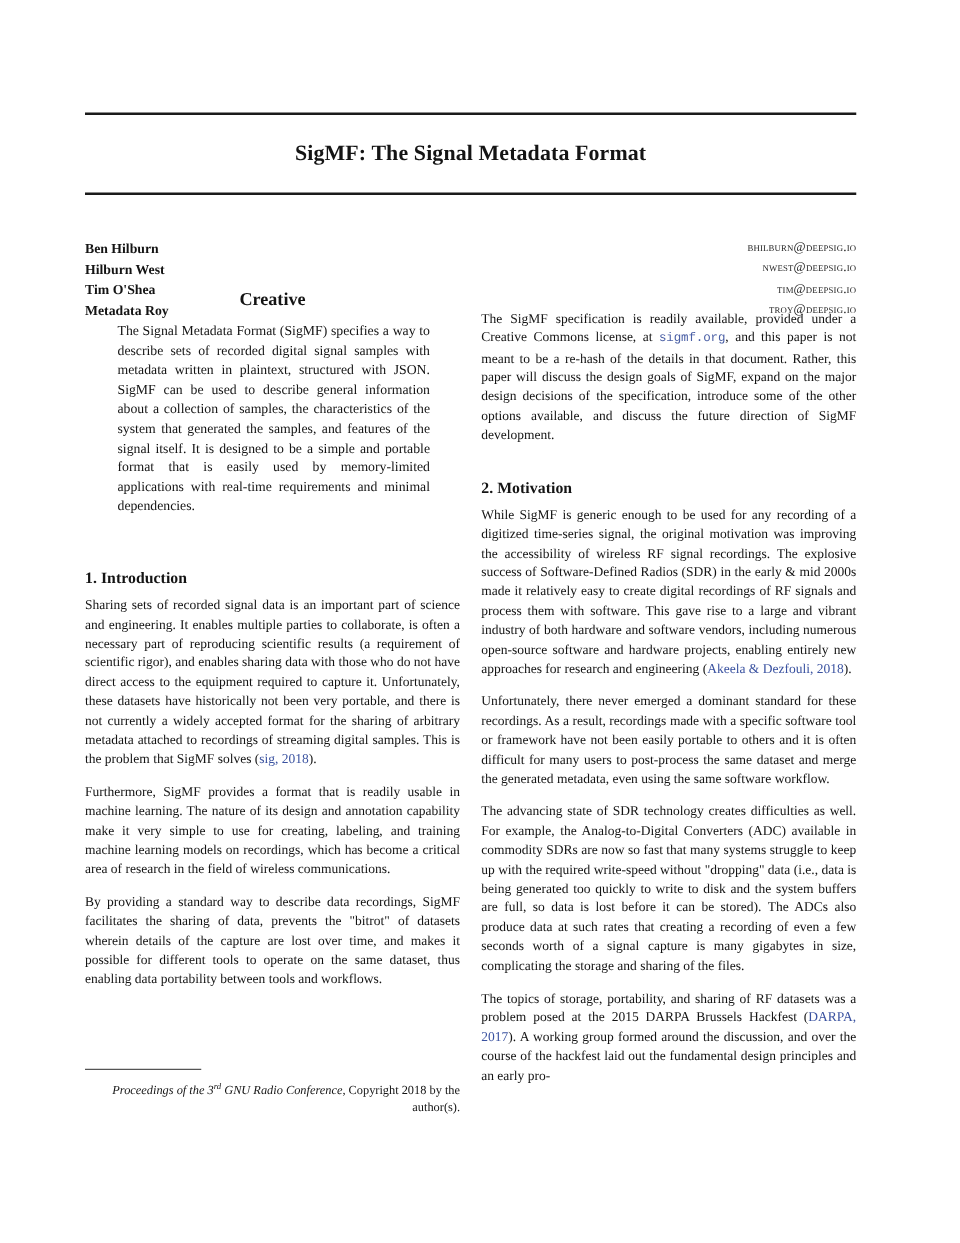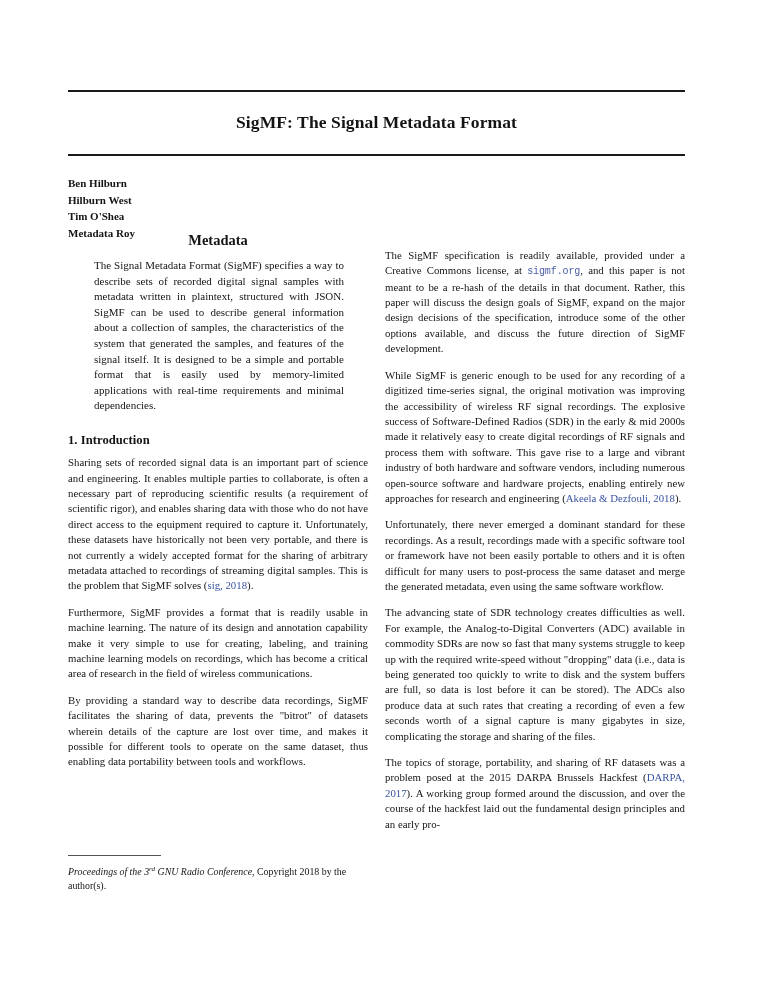--- a/index.html
+++ b/index.html
@@ -45,21 +45,21 @@
     text-align: center;
     letter-spacing: 0.1px;
     padding: 20px 0 20px 0;
     line-height: 1.25;
   }
 
   
   .author-area {
     position: absolute;
     left: 68px;
-    top: 175px;
+    top: 191px;
     width: 617px;
     display: flex;
     justify-content: space-between;
     align-items: flex-start;
   }
   .author-names {
     font-size: 11px;
     font-weight: bold;
     line-height: 1.52;
   }
@@ -101,21 +101,21 @@
     padding: 0 24px 0 26px;
     hyphens: manual;
   }
 
   .section-head {
     font-size: 12.6px;
     font-weight: bold;
     margin: 0 0 7px 0;
     letter-spacing: 0.05px;
   }
-  .sec-intro { margin-top: 19px; }
+  .sec-intro { margin-top: 41px; }
   .sec-motivation { margin-top: 26px; }
 
   p.body {
     font-size: 10.8px;
     line-height: 1.428;
     text-align: justify;
     text-justify: inter-word;
     margin: 0 0 11px 0;
     hyphens: manual;
   }
@@ -139,20 +139,21 @@
     width: 300px;
   }
   .footnote-rule {
     border-top: 1.1px solid #555;
     width: 93px;
     margin-bottom: 9px;
   }
   .footnote-text {
     font-size: 9.9px;
     line-height: 1.4;
+    text-align: right;
   }
   .footnote-text .it { font-style: italic; }
   sup.ord { font-size: 7px; vertical-align: super; font-style: italic; }
 </style>
 </head>
 <body>
 
 <div class="page">
 
   <div class="title-block">
@@ -161,42 +162,49 @@
     <div class="rule-bottom"></div>
   </div>
 
   <div class="author-area">
     <div class="author-names">
       <div>Ben Hilburn</div>
       <div>Hilburn West</div>
       <div>Tim O'Shea</div>
       <div>Metadata Roy</div>
     </div>
+    <div class="author-emails">
+      <div class="email-line">bhilburn@deepsig.io</div>
+      <div class="email-line">nwest@deepsig.io</div>
+      <div class="email-line">tim@deepsig.io</div>
+      <div class="email-line">troy@deepsig.io</div>
+    </div>
   </div>
 
   <div class="col-left">
-    <div class="abstract-head">Metadata</div>
+    <div class="abstract-head">Creative</div>
     <div class="abstract-body">The Signal Metadata Format (SigMF) specifies a way to describe sets of recorded digital signal samples with metadata written in plaintext, structured with JSON. SigMF can be used to describe general information about a collection of samples, the characteristics of the system that generated the samples, and features of the signal itself. It is designed to be a simple and portable format that is easily used by memory-limited applications with real-time requirements and minimal dependencies.</div>
 
     <div class="section-head sec-intro">1. Introduction</div>
 
     <p class="body">
       <span>Sharing sets of recorded signal data is an important part of science and engineering. It enables multiple parties to collaborate, is often a necessary part of reproducing scientific results (a requirement of scientific rigor), and enables sharing data with those who do not have direct access to the equipment required to capture it. Unfortunately, these datasets have historically not been very portable, and there is not currently a widely accepted format for the sharing of arbitrary metadata attached to recordings of streaming digital samples. This is the problem that SigMF solves (</span><span class="cite">sig, 2018</span><span>).</span>
     </p>
 
     <p class="body">Furthermore, SigMF provides a format that is readily usable in machine learning. The nature of its design and annotation capability make it very simple to use for creating, labeling, and training machine learning models on recordings, which has become a critical area of research in the field of wireless communications.</p>
 
     <p class="body">By providing a standard way to describe data recordings, SigMF facilitates the sharing of data, prevents the "bitrot" of datasets wherein details of the capture are lost over time, and makes it possible for different tools to operate on the same dataset, thus enabling data portability between tools and workflows.</p>
   </div>
 
   <div class="col-right">
     <p class="body">
       <span>The SigMF specification is readily available, provided under a Creative Commons license, at </span><span class="monolink">sigmf.org</span><span>, and this paper is not meant to be a re-hash of the details in that document. Rather, this paper will discuss the design goals of SigMF, expand on the major design decisions of the specification, introduce some of the other options available, and discuss the future direction of SigMF development.</span>
     </p>
 
+    <div class="section-head sec-motivation">2. Motivation</div>
 
     <p class="body">
       <span>While SigMF is generic enough to be used for any recording of a digitized time-series signal, the original motivation was improving the accessibility of wireless RF signal recordings. The explosive success of Software-Defined Radios (SDR) in the early &amp; mid 2000s made it relatively easy to create digital recordings of RF signals and process them with software. This gave rise to a large and vibrant industry of both hardware and software vendors, including numerous open-source software and hardware projects, enabling entirely new approaches for research and engineering (</span><span class="cite">Akeela &amp; Dezfouli, 2018</span><span>).</span>
     </p>
 
     <p class="body">Unfortunately, there never emerged a dominant standard for these recordings. As a result, recordings made with a specific software tool or framework have not been easily portable to others and it is often difficult for many users to post-process the same dataset and merge the generated metadata, even using the same software workflow.</p>
 
     <p class="body">The advancing state of SDR technology creates difficulties as well. For example, the Analog-to-Digital Converters (ADC) available in commodity SDRs are now so fast that many systems struggle to keep up with the required write-speed without "dropping" data (i.e., data is being generated too quickly to write to disk and the system buffers are full, so data is lost before it can be stored). The ADCs also produce data at such rates that creating a recording of even a few seconds worth of a signal capture is many gigabytes in size, complicating the storage and sharing of the files.</p>
 
     <p class="body">

